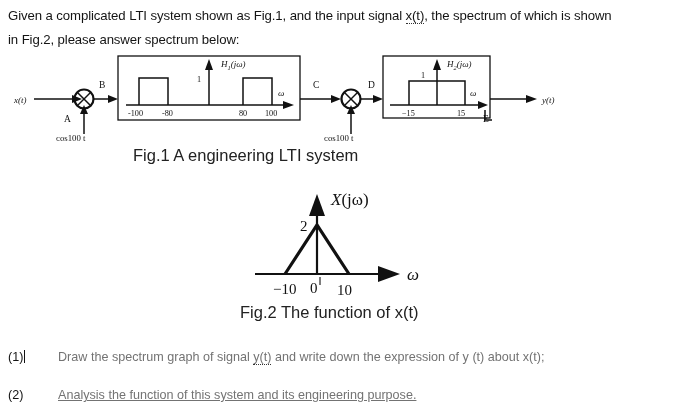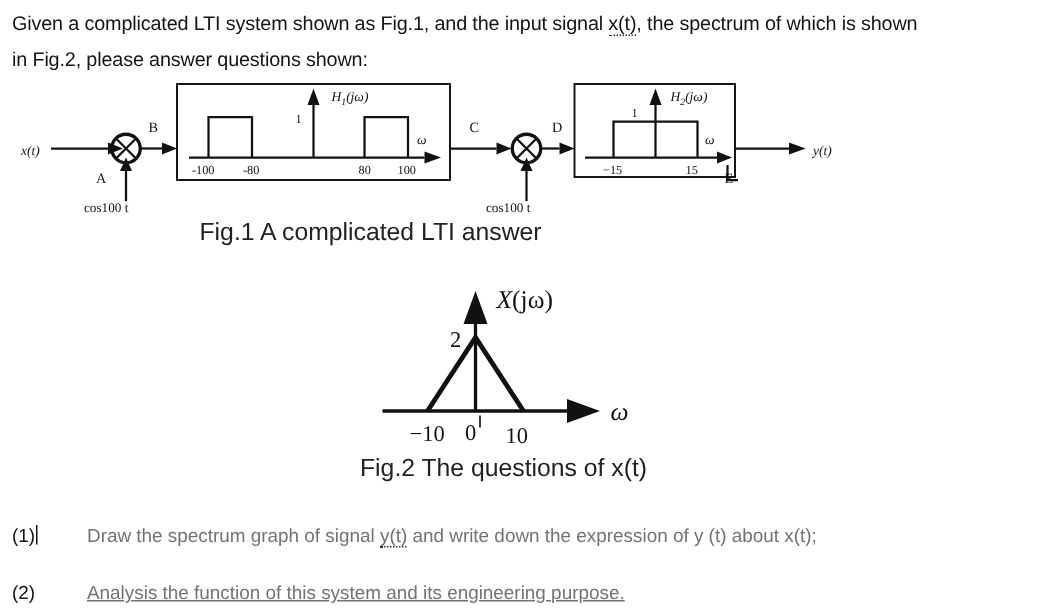--- a/index.html
+++ b/index.html
@@ -78,21 +78,21 @@
   .big{ font-size:17px; font-style:italic;}
   .big2{ font-size:15px;}
 </style>
 </head>
 <body>
 
 <div class="page">
 
   <div class="prose" id="intro">
     <span><span id="introA">Given a complicated LTI system shown as Fig.1, and the input signal <span class="uline">x(t)</span>, the spectrum of which is shown</span></span><br>
-    <span>in Fig.2, please answer questions shown:</span>
+    <span>in Fig.2, please answer spectrum below:</span>
   </div>
 
   <svg id="fig1svg" width="696" height="92" viewBox="0 0 696 92">
 
     <text class="lbl" x="14" y="51">x(t)</text>
 
     <line class="ln med" x1="34" y1="47" x2="72" y2="47"></line>
     <polygon points="72,43 82,47 72,51" fill="#111"></polygon>
 
     <g>
@@ -163,21 +163,21 @@
     <text class="tick" x="457" y="64">15</text>
 
     <path class="ln med" d="M492,68 L485,68 L485,58"></path>
     <text class="lbl-up" x="483" y="70">E</text>
 
     <line class="ln med" x1="490" y1="47" x2="526" y2="47"></line>
     <polygon points="526,43 537,47 526,51" fill="#111"></polygon>
     <text class="lbl" x="542" y="51">y(t)</text>
   </svg>
 
-  <div class="caption" id="cap1">Fig.1 A complicated LTI answer</div>
+  <div class="caption" id="cap1">Fig.1 A engineering LTI system</div>
 
   <svg id="fig2svg" width="250" height="120" viewBox="0 0 250 120">
 
     <line class="ln thick" x1="25" y1="92" x2="150" y2="92"></line>
     <polygon points="148,84 170,92 148,100" fill="#111"></polygon>
     <text class="big" x="177" y="98">ω</text>
 
     <line class="ln thick" x1="87" y1="92" x2="87" y2="32"></line>
     <polygon points="79,34 87,12 95,34" fill="#111"></polygon>
     <text class="big" x="101" y="23"><tspan>X</tspan><tspan font-style="normal">(jω)</tspan></text>
@@ -186,21 +186,21 @@
 
     <text class="big2" x="70" y="49">2</text>
 
     <text class="big2" x="43" y="112">−10</text>
     <text class="big2" x="80" y="111">0</text>
     <text class="big2" x="107" y="113">10</text>
 
     <line class="ln thin" x1="90" y1="95" x2="90" y2="103"></line>
   </svg>
 
-  <div class="caption" id="cap2">Fig.2 The questions of x(t)</div>
+  <div class="caption" id="cap2">Fig.2 The function of x(t)</div>
 
   <div class="qnum" id="q1n"><span>(1)</span><span class="caret"></span></div>
   <div class="qtext" id="q1t"><span id="q1body">Draw the spectrum graph of signal <span class="uline">y(t)</span> and write down the expression of y (t) about x(t);</span></div>
 
   <div class="qnum" id="q2n">(2)</div>
   <div class="qtext" id="q2t">Analysis the function of this system and its engineering purpose.</div>
 
 </div>
 
 </body></html>

